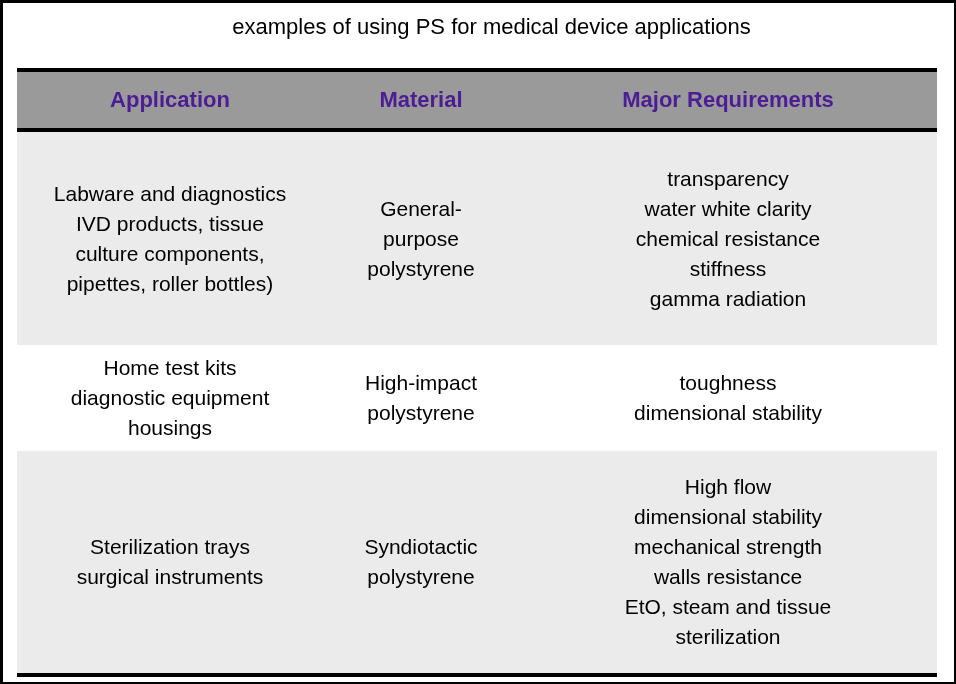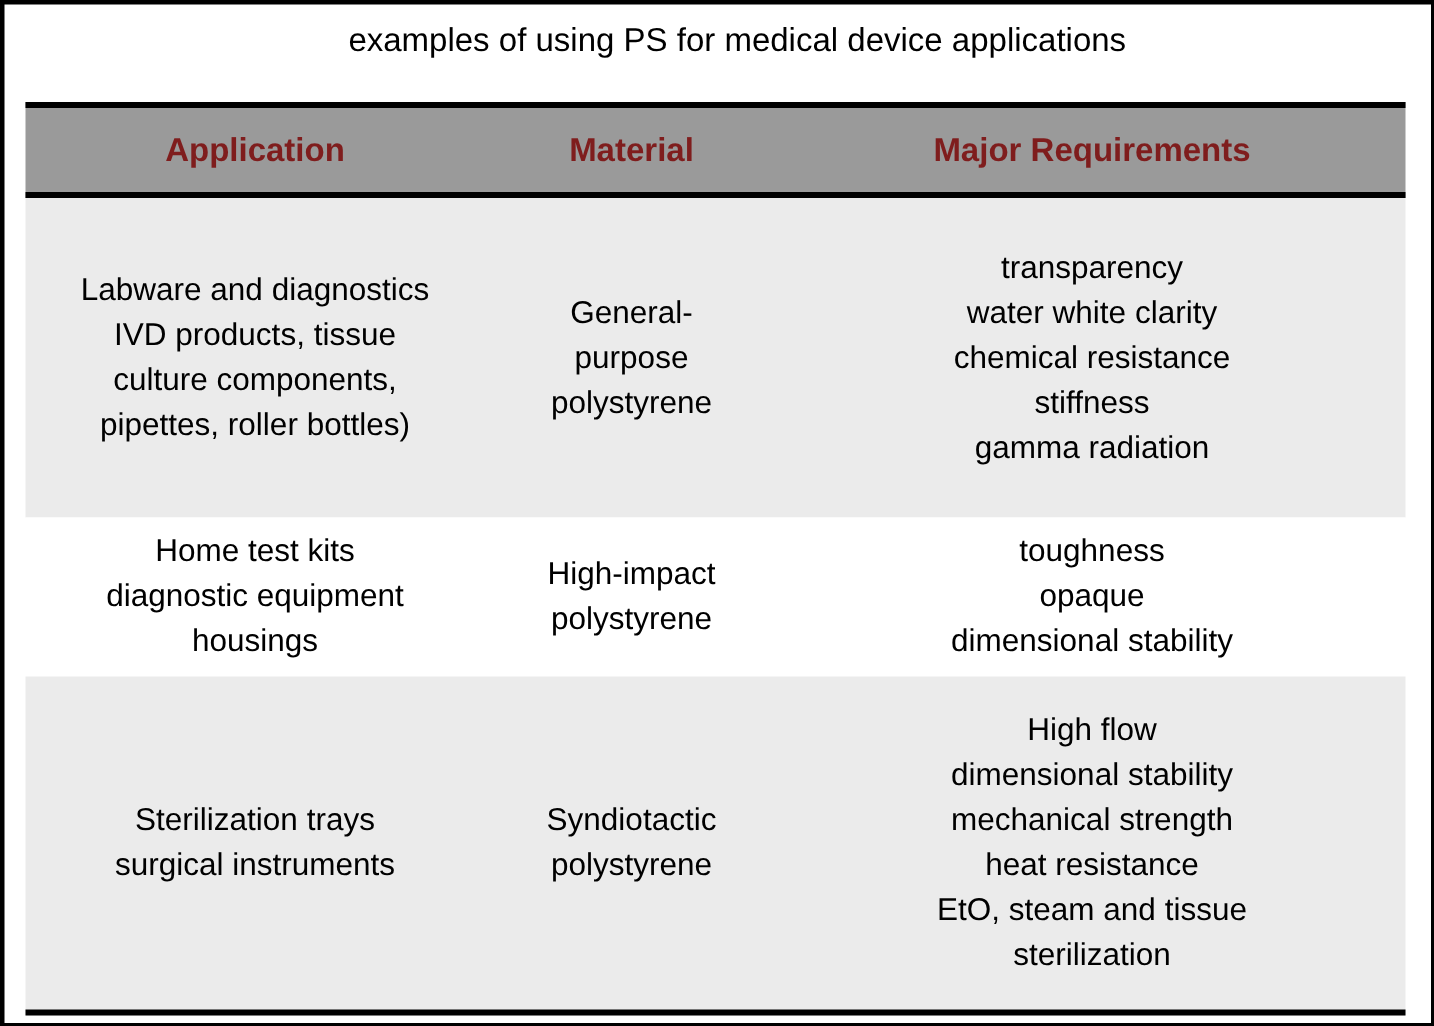--- a/index.html
+++ b/index.html
@@ -21,21 +21,21 @@
       color: #000; line-height: 28px; padding-left: 12px;
     }
     .tbl {
       position: absolute; left: 14px; top: 65px; width: 920px;
     }
     .hdr {
       display: flex; height: 56px; align-items: center;
       background: #9a9a9a;
       border-top: 4px solid #000;
       border-bottom: 4px solid #000;
-      color: #7f1d1d; font-weight: bold; font-size: 22px;
+      color: #4c1d95; font-weight: bold; font-size: 22px;
     }
     .row {
       display: flex; align-items: center; color: #000;
       font-size: 21px; line-height: 30px;
     }
     .row.shade { background: #ebebeb; }
     .row.white { background: #fff; }
     .c1 { width: 306px; text-align: center; }
     .c2 { width: 196px; text-align: center; }
     .c3 { width: 418px; text-align: center; }
@@ -83,37 +83,36 @@
         <span class="line">Home test kits</span>
         <span class="line">diagnostic equipment</span>
         <span class="line">housings</span>
       </div>
       <div class="c2">
         <span class="line">High-impact</span>
         <span class="line">polystyrene</span>
       </div>
       <div class="c3">
         <span class="line">toughness</span>
-        <span class="line">opaque</span>
         <span class="line">dimensional stability</span>
       </div>
     </div>
 
     <div class="row shade r3">
       <div class="c1">
         <span class="line">Sterilization trays</span>
         <span class="line">surgical instruments</span>
       </div>
       <div class="c2">
         <span class="line">Syndiotactic</span>
         <span class="line">polystyrene</span>
       </div>
       <div class="c3">
         <span class="line">High flow</span>
         <span class="line">dimensional stability</span>
         <span class="line">mechanical strength</span>
-        <span class="line">heat resistance</span>
+        <span class="line">walls resistance</span>
         <span class="line">EtO, steam and tissue</span>
         <span class="line">sterilization</span>
       </div>
     </div>
   </div>
 </div>
 
 </body></html>

